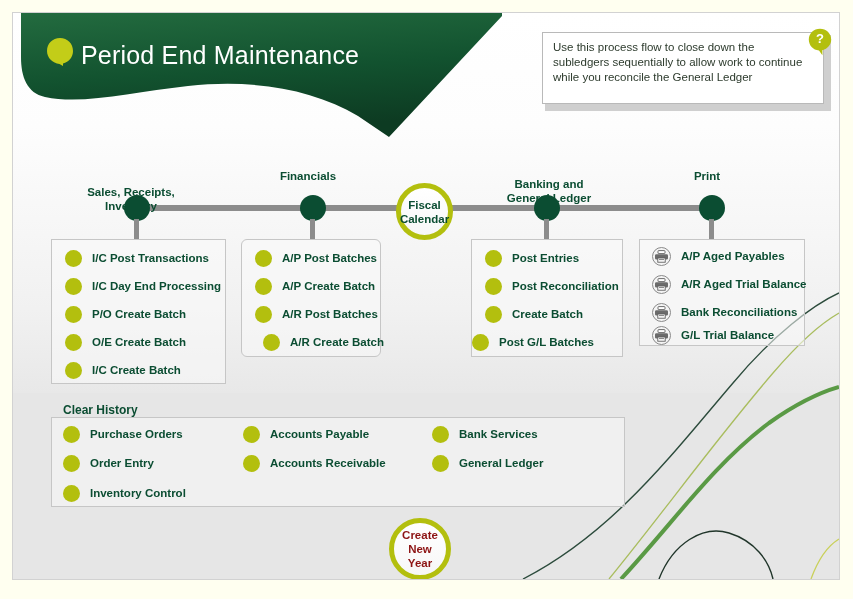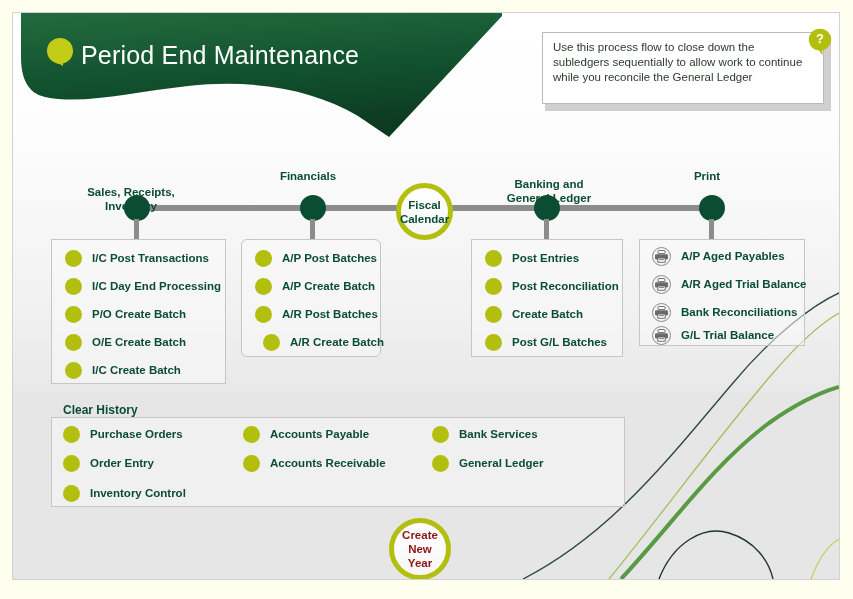--- a/index.html
+++ b/index.html
@@ -346,21 +346,21 @@
         <span class="row-label">Post Entries</span>
       </div>
       <div class="panel-row" style="left:13px; top:36px;">
         <span class="bullet"></span>
         <span class="row-label">Post Reconciliation</span>
       </div>
       <div class="panel-row" style="left:13px; top:64px;">
         <span class="bullet"></span>
         <span class="row-label">Create Batch</span>
       </div>
-      <div class="panel-row" style="left:13px; top:92px;">
+      <div class="panel-row" style="left:0; top:92px;">
         <span class="bullet"></span>
         <span class="row-label">Post G/L Batches</span>
       </div>
     </div>
 
     <div class="panel" style="left:626px; top:226px; width:166px; height:107px;">
       <div class="panel-row" style="left:12px; top:6px;">
         <svg class="printer-ico" viewBox="0 0 19 19">
           <circle cx="9.5" cy="9.5" r="9" fill="#f4f4f4" stroke="#8a8a8a" stroke-width="1"></circle>
           <rect x="6" y="3.6" width="7" height="3" rx="0.6" fill="#ffffff" stroke="#5c5c5c" stroke-width="0.9"></rect>

